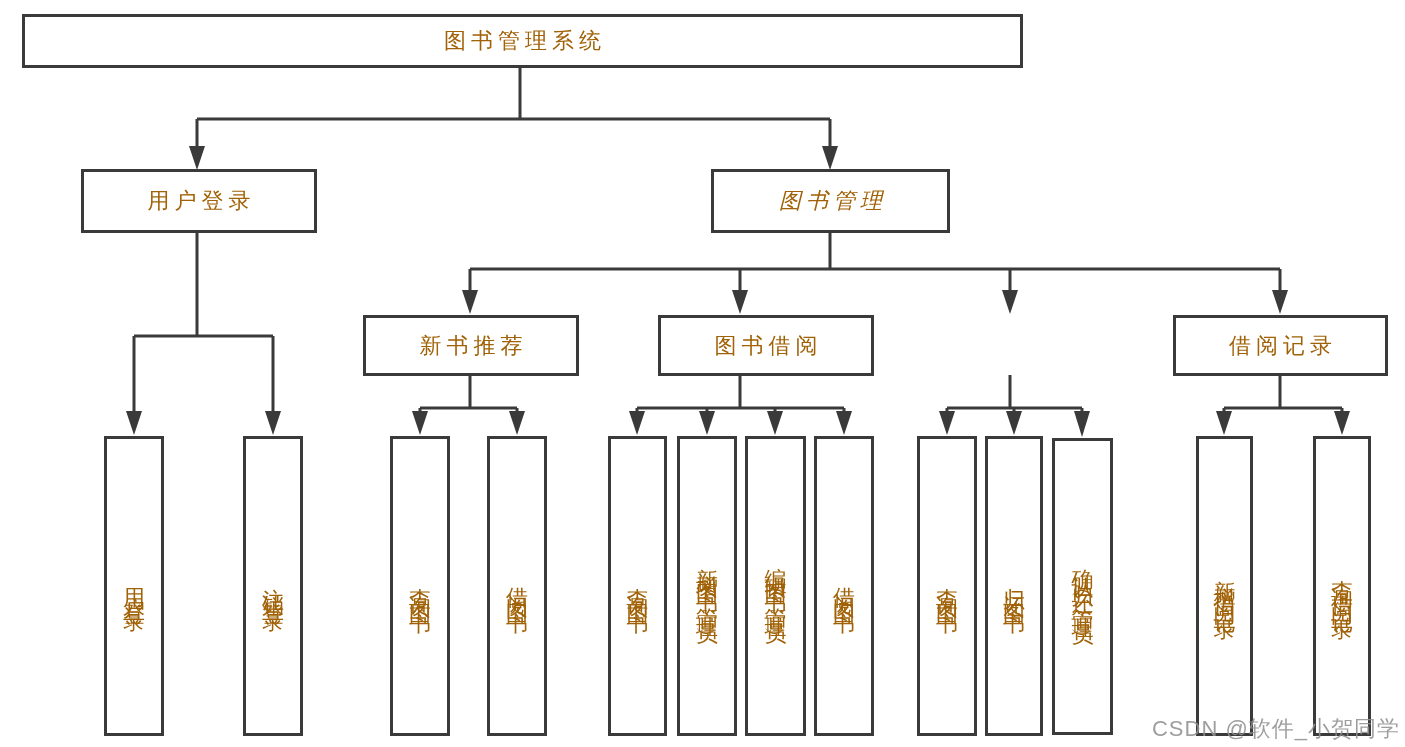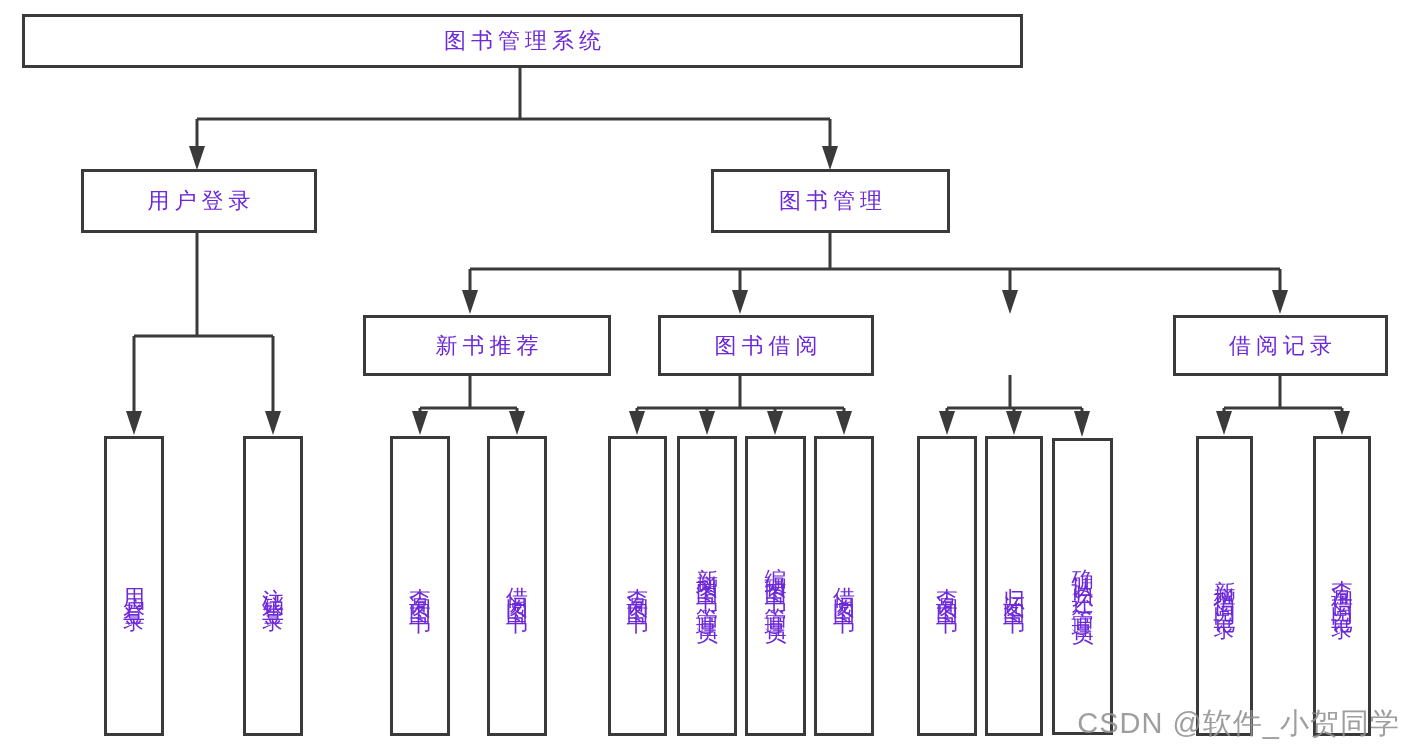--- a/index.html
+++ b/index.html
@@ -18,42 +18,42 @@
     pointer-events: none;
   }
   .node {
     position: absolute;
     box-sizing: border-box;
     border: 3px solid #3a3a3a;
     background: #ffffff;
     display: flex;
     align-items: center;
     justify-content: center;
-    color: #6d28d9;
+    color: #a16207;
   }
   .hlabel {
     font-size: 22px;
     letter-spacing: 5px;
     white-space: nowrap;
     text-indent: 5px; 
   }
   .vnode { padding: 2px 0; }
   .vlabel {
     writing-mode: vertical-rl;
     text-orientation: mixed;
     font-size: 22px;
     letter-spacing: 8px;
     line-height: 1.1;
     white-space: nowrap;
   }
   .watermark {
     position: absolute;
     right: 5px;
     bottom: 3px;
-    font-size: 29px;
+    font-size: 22px;
     letter-spacing: 1px;
     color: rgba(145, 145, 145, 0.88);
     z-index: 10;
     white-space: nowrap;
   }
 </style>
 </head>
 <body>
 
 <div class="canvas">
@@ -98,25 +98,25 @@
     </g>
   </svg>
 
   <div class="node" style="left:22px; top:14px; width:1001px; height:54px;">
     <span class="hlabel">图书管理系统</span>
   </div>
 
   <div class="node" style="left:81px; top:169px; width:236px; height:64px;">
     <span class="hlabel">用户登录</span>
   </div>
-  <div class="node" style="left:711px; top:169px; width:239px; height:64px;">
+  <div class="node" style="left:711px; top:169px; width:239px; height:64px;font-style:italic;">
     <span class="hlabel">图书管理</span>
   </div>
 
-  <div class="node" style="left:363px; top:315px; width:248px; height:61px;">
+  <div class="node" style="left:363px; top:315px; width:216px; height:61px;">
     <span class="hlabel">新书推荐</span>
   </div>
   <div class="node" style="left:633px; top:315px; width:216px; height:61px;margin-left:25px;">
     <span class="hlabel">图书借阅</span>
   </div>
   <div class="node" style="left:1173px; top:315px; width:215px; height:61px;">
     <span class="hlabel">借阅记录</span>
   </div>
 
   <div class="node vnode" style="left:104px; top:436px; width:60px; height:300px;">

